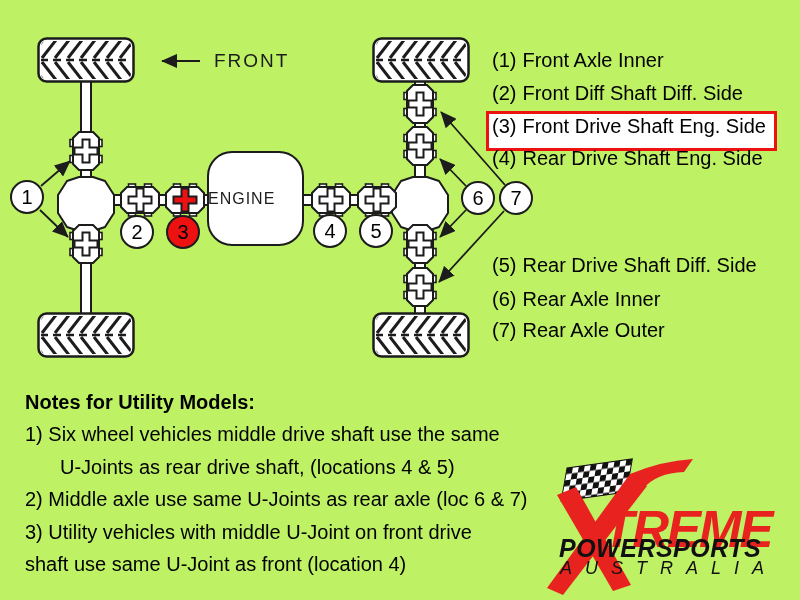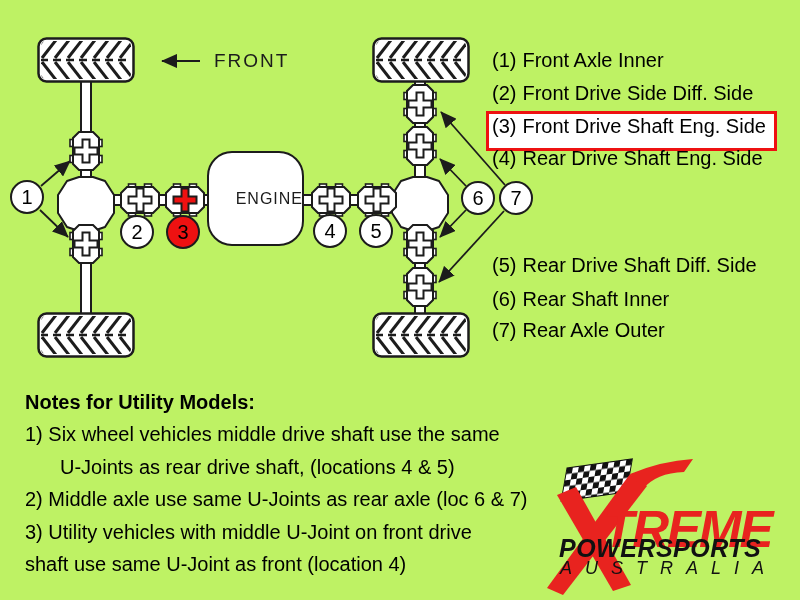--- a/index.html
+++ b/index.html
@@ -3,21 +3,21 @@
 <meta charset="utf-8">
 <style>
   html,body{margin:0;padding:0;background:#fff;}
   #stage{
     position:relative;width:800px;height:600px;background:#bef264;overflow:hidden;
     font-family:"Liberation Sans", sans-serif;color:#000;
   }
   .abs{position:absolute;}
   
   .front-label{left:214px;top:50px;font-size:19px;letter-spacing:2px;color:#1c1c1c;}
-  .engine-label{left:208px;top:190px;width:95px;text-align:right;font-size:16px;letter-spacing:1px;color:#1c1c1c;}
+  .engine-label{left:208px;top:190px;width:95px;text-align:left;font-size:16px;letter-spacing:1px;color:#1c1c1c;}
   
   .callout{
     position:absolute;box-sizing:border-box;width:34px;height:34px;
     border:2.5px solid #1c1c1c;border-radius:50%;background:#fff;
     display:flex;align-items:center;justify-content:center;
     font-size:20px;color:#000;
   }
   .callout.red{background:#ee1111;}
   
   .legend-row{position:absolute;left:492px;font-size:20px;white-space:nowrap;color:#000;margin-top:15px;}
@@ -166,25 +166,25 @@
   <div class="callout" style="left:10px;top:180px">1</div>
   <div class="callout" style="left:120px;top:215px">2</div>
   <div class="callout red" style="left:166px;top:215px">3</div>
   <div class="callout" style="left:313px;top:214px">4</div>
   <div class="callout" style="left:359px;top:214px">5</div>
   <div class="callout" style="left:461px;top:181px">6</div>
   <div class="callout" style="left:499px;top:181px">7</div>
 
   <div>
     <div class="legend-row" style="top:34px"><span class="num">(1)</span><span>Front Axle Inner</span></div>
-    <div class="legend-row" style="top:67px"><span class="num">(2)</span><span>Front Drive Side Diff. Side</span></div>
+    <div class="legend-row" style="top:67px"><span class="num">(2)</span><span>Front Diff Shaft Diff. Side</span></div>
     <div class="legend-row boxed" style="top:96px"><span class="num">(3)</span><span>Front Drive Shaft Eng. Side</span></div>
     <div class="legend-row" style="top:132px"><span class="num">(4)</span><span>Rear Drive Shaft Eng. Side</span></div>
     <div class="legend-row" style="top:239px"><span class="num">(5)</span><span>Rear Drive Shaft Diff. Side</span></div>
-    <div class="legend-row" style="top:273px"><span class="num">(6)</span><span>Rear Shaft Inner</span></div>
+    <div class="legend-row" style="top:273px"><span class="num">(6)</span><span>Rear Axle Inner</span></div>
     <div class="legend-row" style="top:304px"><span class="num">(7)</span><span>Rear Axle Outer</span></div>
   </div>
 
   <div>
     <div class="note-line note-title" style="left:25px;top:391px">Notes for Utility Models:</div>
     <div class="note-line" style="left:25px;top:423px">1) Six wheel vehicles middle drive shaft use the same</div>
     <div class="note-line" style="left:60px;top:456px">U-Joints as rear drive shaft, (locations 4 &amp; 5)</div>
     <div class="note-line" style="left:25px;top:488px">2) Middle axle use same U-Joints as rear axle (loc 6 &amp; 7)</div>
     <div class="note-line" style="left:25px;top:521px">3) Utility vehicles with middle U-Joint on front drive</div>
     <div class="note-line" style="left:25px;top:553px">shaft use same U-Joint as front (location 4)</div>

